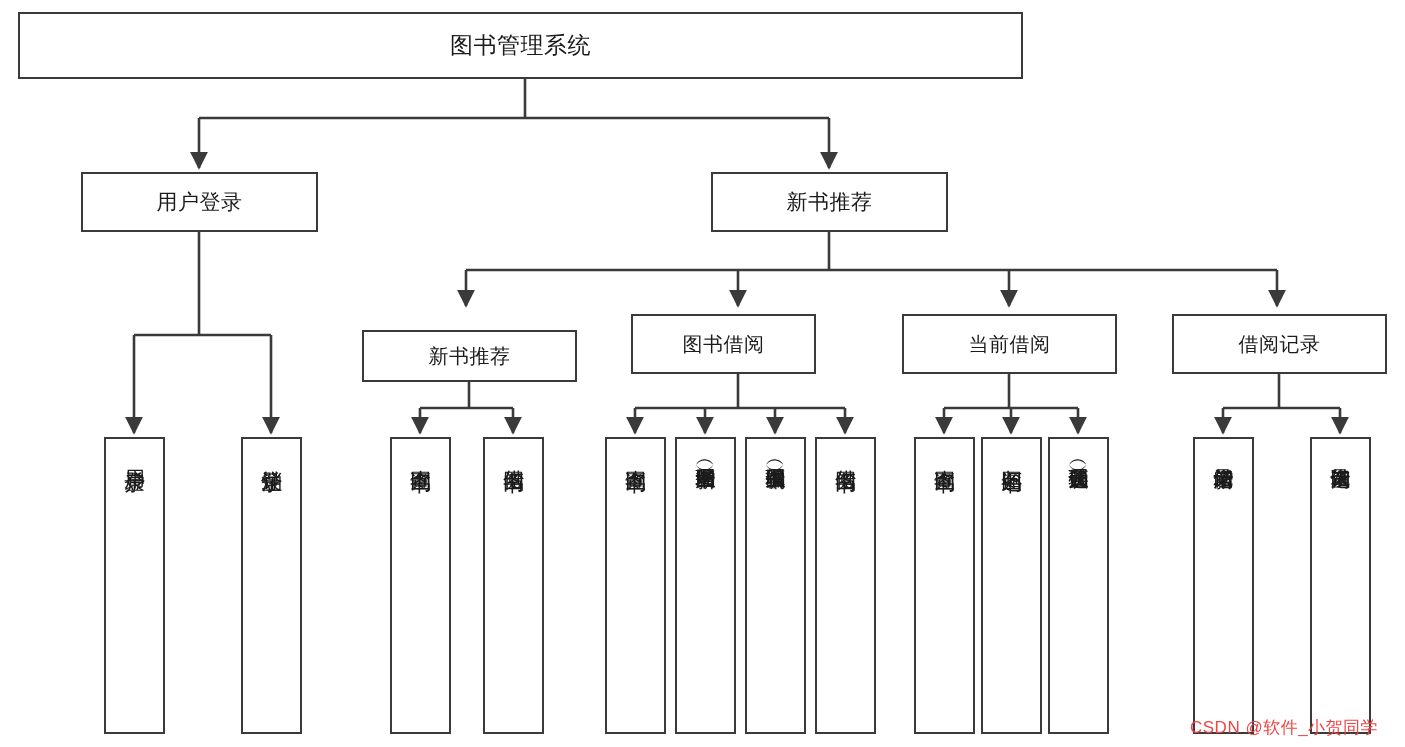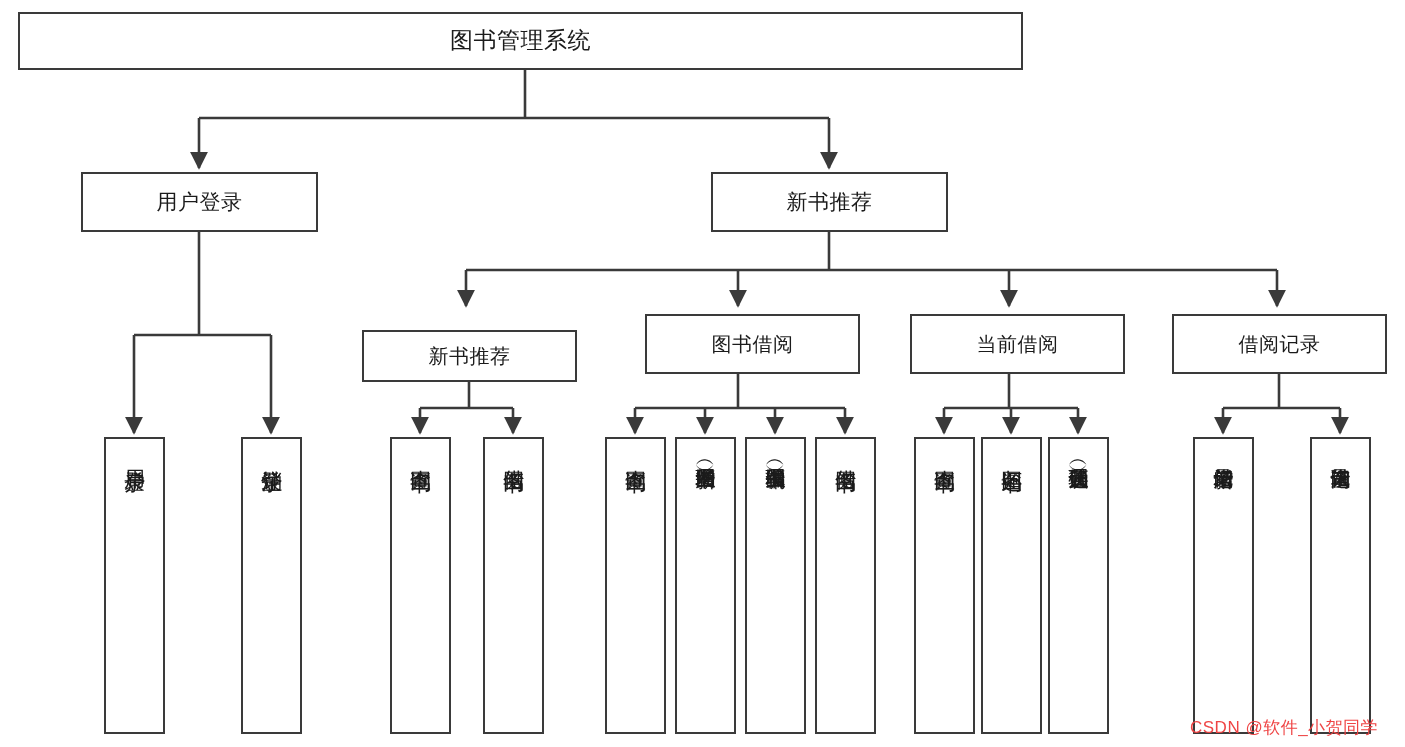--- a/index.html
+++ b/index.html
@@ -116,38 +116,38 @@
       <path d="M 1011 408 L 1011 433" marker-end="url(#arrow)"></path>
       <path d="M 1078 408 L 1078 433" marker-end="url(#arrow)"></path>
 
       <path d="M 1279 374 L 1279 408"></path>
       <path d="M 1223 408 L 1340 408"></path>
       <path d="M 1223 408 L 1223 433" marker-end="url(#arrow)"></path>
       <path d="M 1340 408 L 1340 433" marker-end="url(#arrow)"></path>
     </g>
   </svg>
 
-  <div class="node node-root" style="left:18px; top:12px; width:1005px; height:58px;">
+  <div class="node node-root" style="left:18px; top:12px; width:1005px; height:67px;">
     <span class="label">图书管理系统</span>
   </div>
 
   <div class="node node-l1" style="left:81px; top:172px; width:237px; height:60px;">
     <span class="label">用户登录</span>
   </div>
   <div class="node node-l1" style="left:711px; top:172px; width:237px; height:60px;">
     <span class="label">新书推荐</span>
   </div>
 
   <div class="node node-l2" style="left:362px; top:330px; width:215px; height:52px;">
     <span class="label">新书推荐</span>
   </div>
-  <div class="node node-l2" style="left:645px; top:314px; width:215px; height:60px;">
+  <div class="node node-l2" style="left:631px; top:314px; width:185px; height:60px;">
     <span class="label">图书借阅</span>
   </div>
-  <div class="node node-l2" style="left:902px; top:314px; width:215px; height:60px;margin-left:8px;">
+  <div class="node node-l2" style="left:902px; top:314px; width:215px; height:60px;">
     <span class="label">当前借阅</span>
   </div>
   <div class="node node-l2" style="left:1172px; top:314px; width:215px; height:60px;">
     <span class="label">借阅记录</span>
   </div>
 
   <div class="node node-leaf" style="left:104px; top:437px; width:61px; height:297px;">
     <span class="label">用户登录</span>
   </div>
   <div class="node node-leaf" style="left:241px; top:437px; width:61px; height:297px;">

